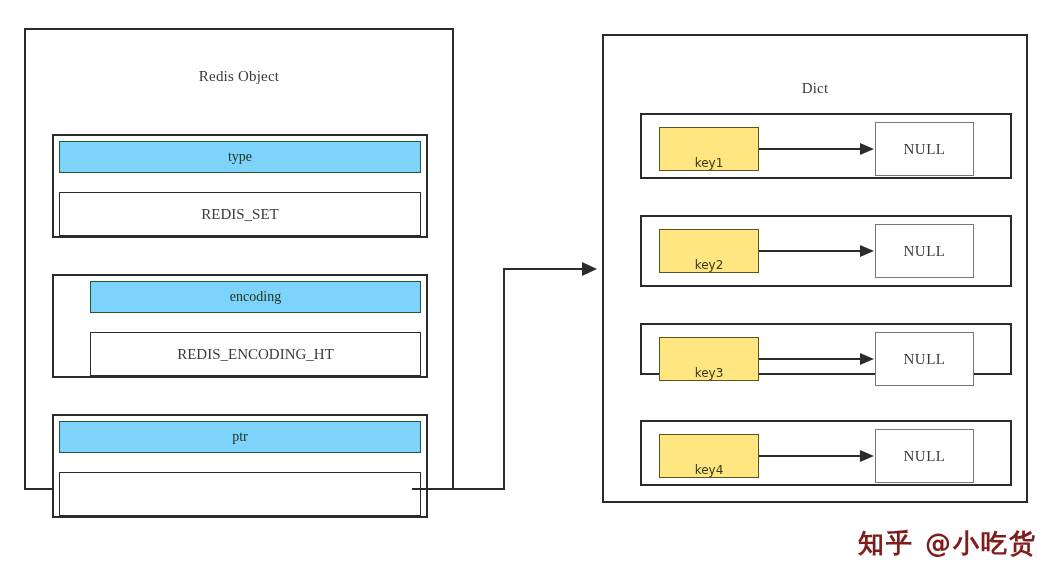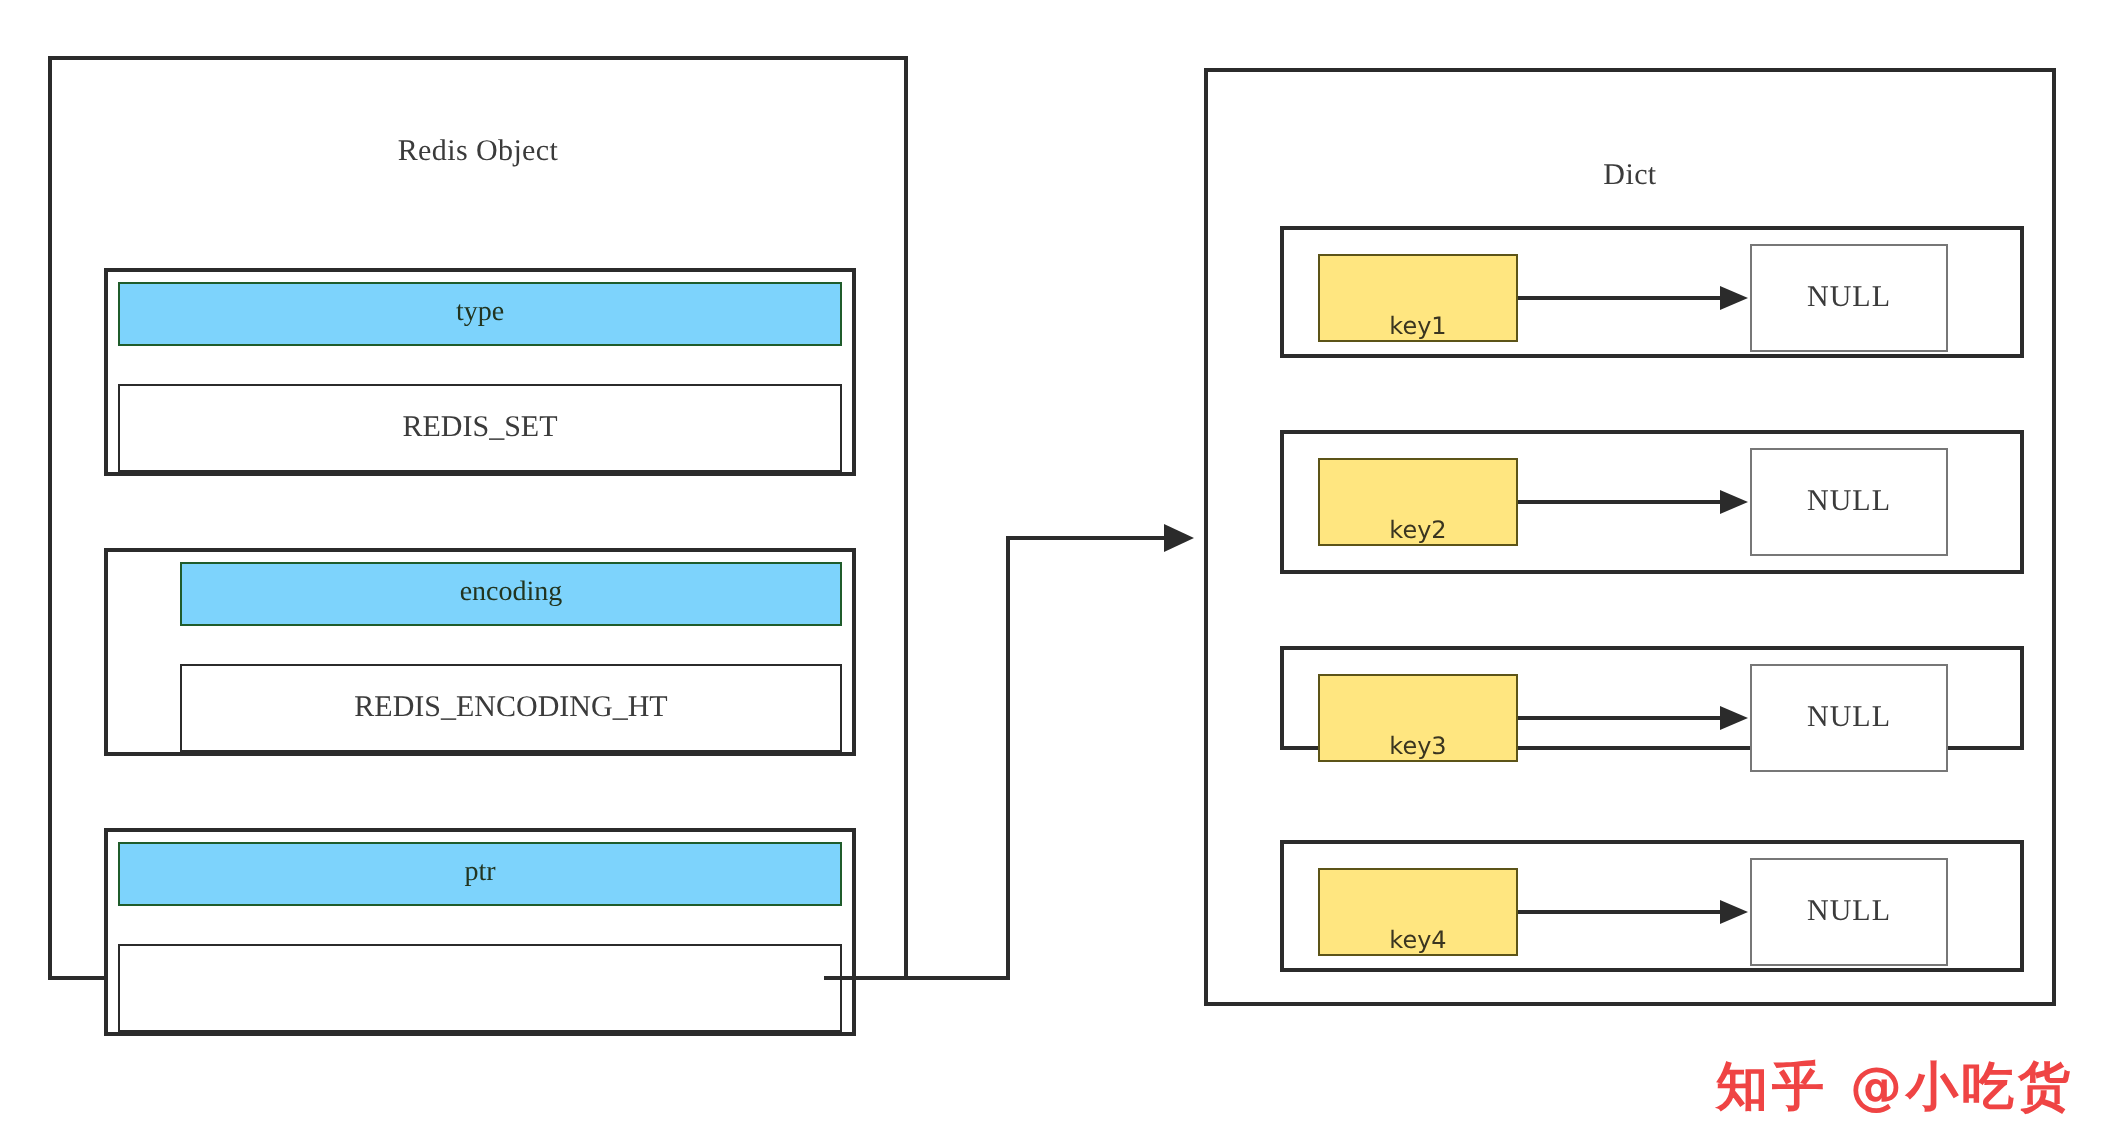--- a/index.html
+++ b/index.html
@@ -154,21 +154,21 @@
   }
 
   
   .watermark {
     position: absolute;
     right: 18px;
     bottom: 12px;
     font-family: "DejaVu Sans", "Liberation Sans", sans-serif;
     font-size: 26px;
     font-weight: bold;
-    color: #ef4444;
+    color: #7f1d1d;
     letter-spacing: 2px;
     white-space: nowrap;
     user-select: none;
   }
 </style>
 </head>
 <body>
 
 <div id="canvas">
 

